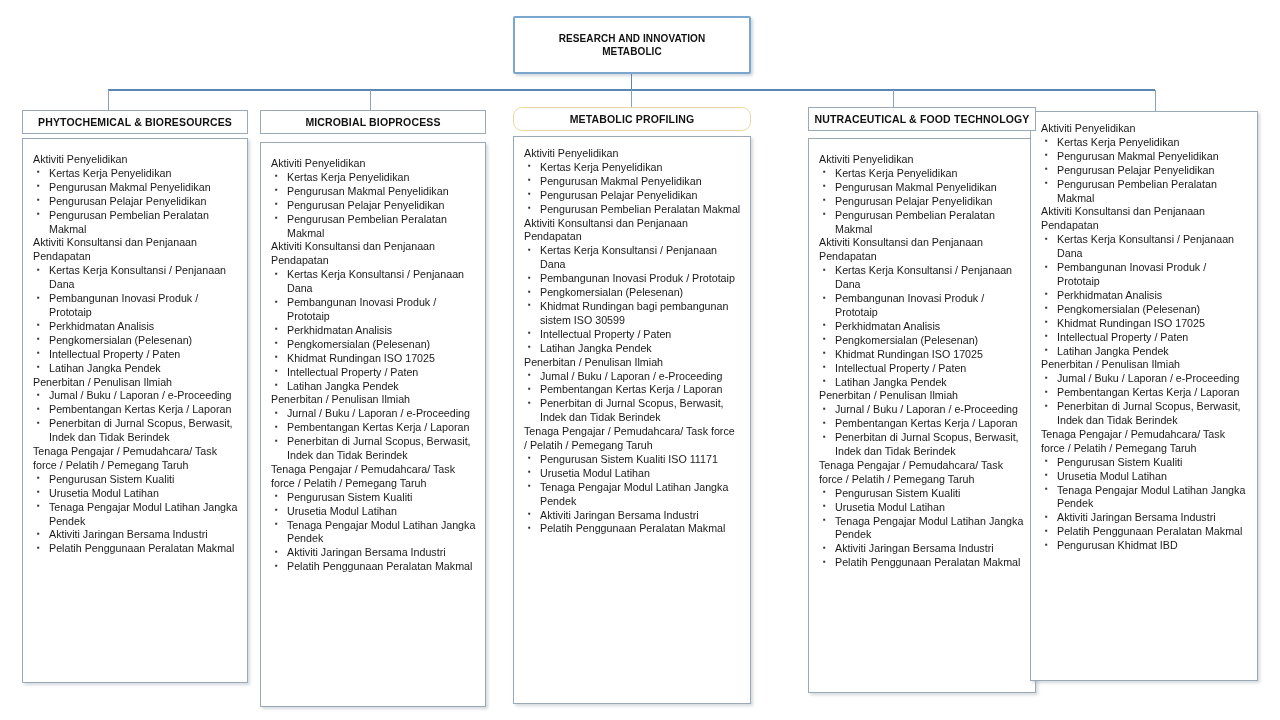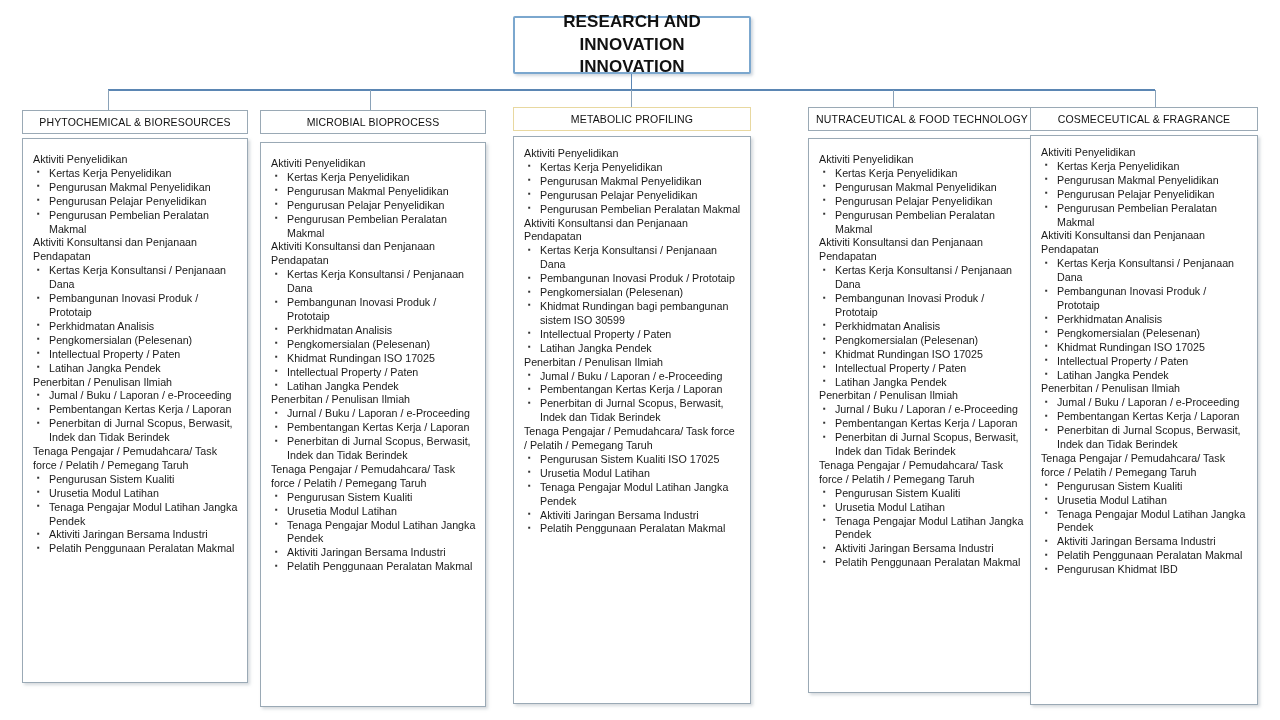--- a/index.html
+++ b/index.html
@@ -30,21 +30,21 @@
     box-sizing: border-box;
     border: 2px solid #7ba7ce;
     background: #ffffff;
     border-radius: 2px;
     display: flex;
     align-items: center;
     justify-content: center;
     box-shadow: 2px 2px 3px rgba(120,140,160,0.35);
   }
   .root-title {
-    font-size: 17px;
+    font-size: 10px;
     font-weight: bold;
     text-align: center;
     line-height: 1.35;
     letter-spacing: 0.1px;
     color: #111111;
   }
 
   
   .conn {
     position: absolute;
@@ -63,24 +63,24 @@
     box-sizing: border-box;
     height: 24px;
     border: 1px solid #9aa9b5;
     background: #ffffff;
     display: flex;
     align-items: center;
     justify-content: center;
     position: relative;
     z-index: 3;
   }
-  .col-header.accent-yellow { border-color: #e8d8a0; }
+  .col-header.accent-yellow { border-color: #e8d8a0; border-radius: 9px; }
   .col-header-text {
     font-size: 10.5px;
-    font-weight: normal;
+    font-weight: bold;
     letter-spacing: 0.15px;
     color: #111111;
     white-space: nowrap;
     text-align: center;
   }
   .col-body {
     box-sizing: border-box;
     border: 1px solid #9aa9b5;
     background: #ffffff;
     margin-top: 4px;
@@ -121,21 +121,21 @@
   }
 </style>
 </head>
 <body>
 
 <div id="canvas">
 
   <div class="root-box">
     <div class="root-title">
       <span>RESEARCH AND INNOVATION</span><br>
-      <span>INNOVATION</span>
+      <span>METABOLIC</span>
     </div>
   </div>
 
   <div class="conn v" style="left:631px; top:74px; width:1px; height:16px;"></div>
 
   <div class="conn h" style="left:108px; top:89px; width:1047px; height:2px;"></div>
 
   <div class="conn v conn-thin" style="left:108px; top:90px; height:21px;"></div>
   <div class="conn v conn-thin" style="left:370px; top:90px; height:21px;"></div>
   <div class="conn v conn-thin" style="left:631px; top:90px; height:21px;"></div>
@@ -241,21 +241,21 @@
         <li>Latihan Jangka Pendek</li>
       </ul>
       <div class="grp-title">Penerbitan / Penulisan Ilmiah</div>
       <ul class="items">
         <li>Jumal / Buku / Laporan / e-Proceeding</li>
         <li>Pembentangan Kertas Kerja / Laporan</li>
         <li>Penerbitan di Jurnal Scopus, Berwasit, Indek dan Tidak Berindek</li>
       </ul>
       <div class="grp-title">Tenaga Pengajar / Pemudahcara/ Task force / Pelatih / Pemegang Taruh</div>
       <ul class="items">
-        <li>Pengurusan Sistem Kualiti ISO 17025</li>
+        <li>Pengurusan Sistem Kualiti ISO 11171</li>
         <li>Urusetia Modul Latihan</li>
         <li>Tenaga Pengajar Modul Latihan Jangka Pendek</li>
         <li>Aktiviti Jaringan Bersama Industri</li>
         <li>Pelatih Penggunaan Peralatan Makmal</li>
       </ul>
     </div>
   </div>
 
   <div class="col" style="left:777px; width:228px; top:107px;padding-left:31px;">
     <div class="col-header">
@@ -290,23 +290,20 @@
         <li>Pengurusan Sistem Kualiti</li>
         <li>Urusetia Modul Latihan</li>
         <li>Tenaga Pengajar Modul Latihan Jangka Pendek</li>
         <li>Aktiviti Jaringan Bersama Industri</li>
         <li>Pelatih Penggunaan Peralatan Makmal</li>
       </ul>
     </div>
   </div>
 
   <div class="col" style="left:1030px; width:228px; top:107px;">
-    <div class="col-header">
-      <span class="col-header-text">COSMECEUTICAL &amp; FRAGRANCE</span>
-    </div>
     <div class="col-body tight" style="height:570px; margin-top:4px;">
       <div class="grp-title">Aktiviti Penyelidikan</div>
       <ul class="items">
         <li>Kertas Kerja Penyelidikan</li>
         <li>Pengurusan Makmal Penyelidikan</li>
         <li>Pengurusan Pelajar Penyelidikan</li>
         <li>Pengurusan Pembelian Peralatan Makmal</li>
       </ul>
       <div class="grp-title">Aktiviti Konsultansi dan Penjanaan Pendapatan</div>
       <ul class="items">

